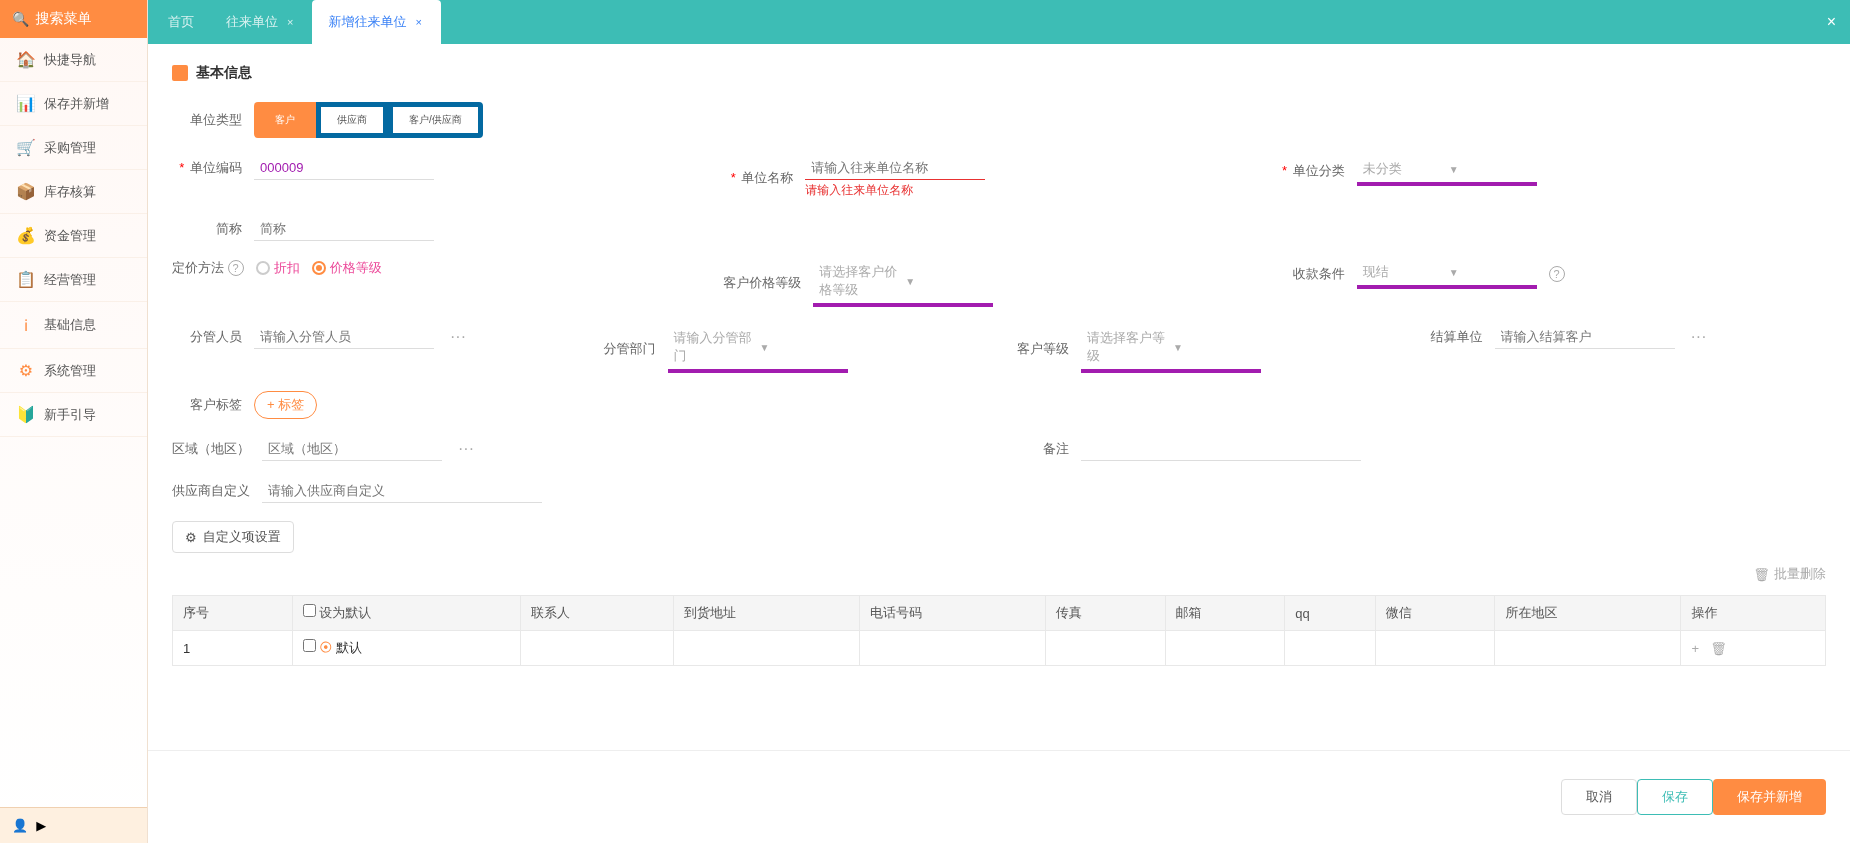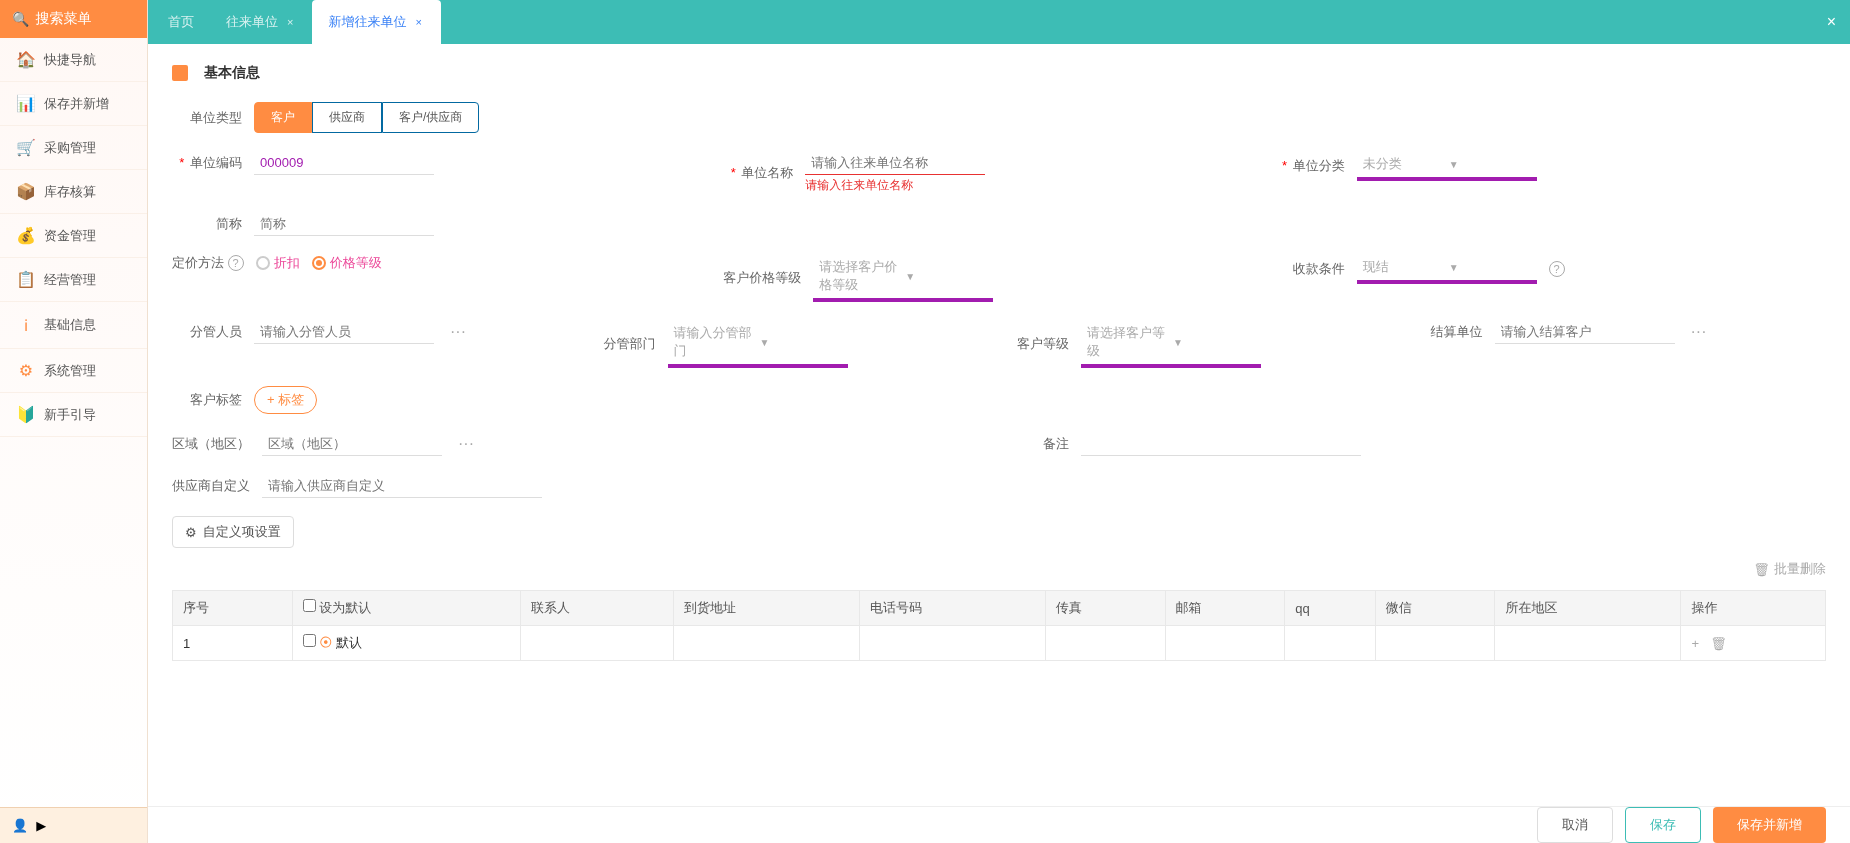--- a/index.html
+++ b/index.html
@@ -97,21 +97,21 @@
     .form-area {
       flex: 1;
       overflow-y: auto;
       background: #fff;
       padding: 20px 24px;
     }
 
     .section-title {
       display: flex;
       align-items: center;
-      gap: 16px;
+      gap: 8px;
       font-size: 14px;
       font-weight: bold;
       color: #333;
       margin-bottom: 20px;
     }
     .section-icon {
       width: 16px;
       height: 16px;
       background: #ff8c42;
       border-radius: 2px;
@@ -167,24 +167,24 @@
     .form-select span { flex: 1; color: #aaa; font-size: 13px; }
     .form-select .chevron { color: #aaa; font-size: 10px; }
 
     
     .type-buttons {
       display: flex;
       gap: 0;
     }
     .type-btn {
       padding: 6px 16px;
-      border: 1px solid #0369a1;
-      background: #fff;
-      cursor: pointer;
-      font-size: 12px;
+      border: 5px solid #0369a1;
+      background: #fff;
+      cursor: pointer;
+      font-size: 10px;
       color: #555;
     }
     .type-btn.active {
       background: #ff8c42;
       color: #fff;
       border-color: #ff8c42;
     }
     .type-btn:first-child { border-radius: 4px 0 0 4px; }
     .type-btn:last-child { border-radius: 0 4px 4px 0; }
 
@@ -256,24 +256,23 @@
       color: #aaa; font-size: 13px;
       cursor: pointer;
       justify-content: flex-end;
       margin-bottom: 4px;
     }
 
     
     .form-footer {
       background: #fff;
       border-top: 1px solid #eee;
-      padding: 0 24px;
+      padding: 28px 24px;
       display: flex;
       justify-content: flex-end;
-      gap: 12px;
     }
     .btn-cancel {
       padding: 8px 24px;
       border: 1px solid #ddd;
       border-radius: 4px;
       background: #fff;
       color: #555;
       cursor: pointer;
       font-size: 13px;
     }

